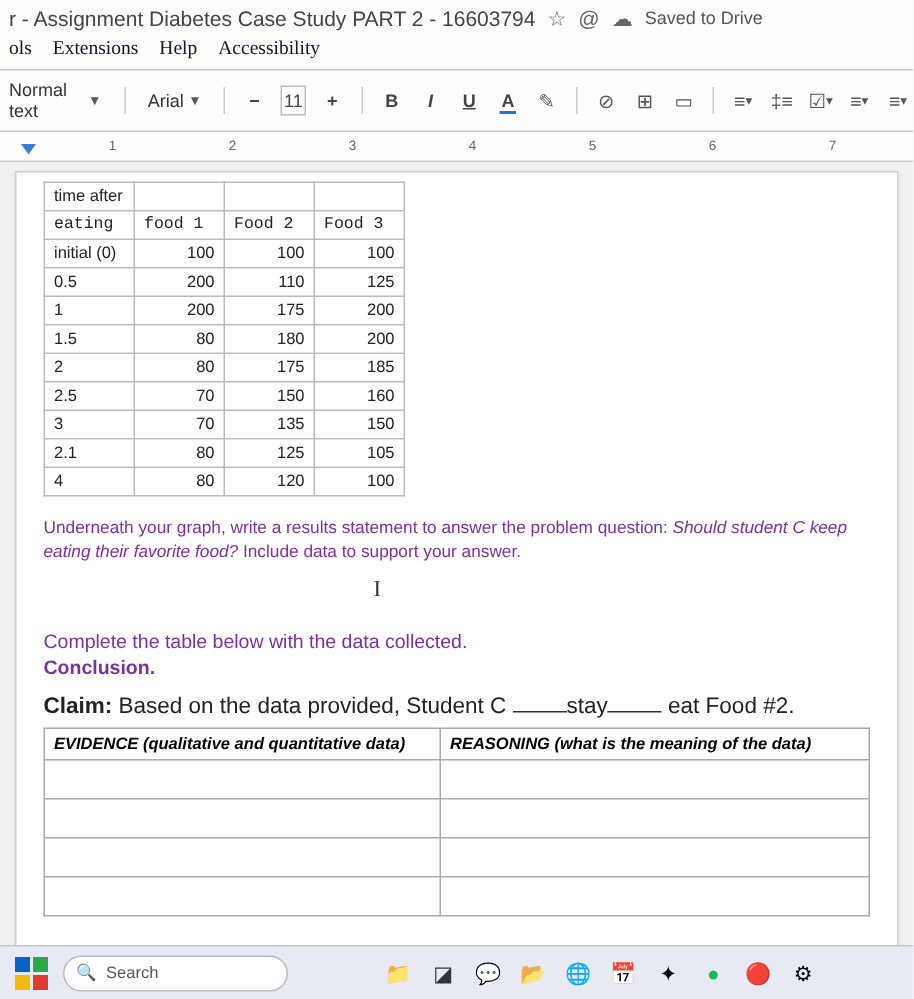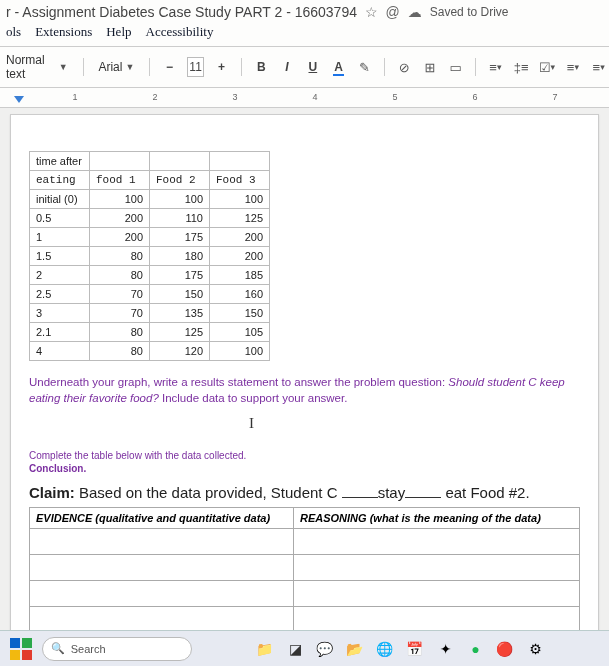--- a/index.html
+++ b/index.html
@@ -17,28 +17,28 @@
   .tb-btn { width: 20px; height: 20px; display: inline-flex; align-items: center; justify-content: center; color: #444; font-weight: bold; font-size: 12px; }
   .tb-btn.box { border: 1px solid #bbb; background: #fff; font-weight: normal; }
   .tb-btn.u { text-decoration: underline; }
   .tb-icon { width: 20px; height: 20px; display: inline-flex; align-items: center; justify-content: center; color: #555; font-size: 13px; }
   .fontA { position: relative; }
   .fontA::after { content:""; position:absolute; bottom:1px; left:3px; right:3px; height:2px; background:#1a73e8; }
   .ruler { height: 20px; background: #fdfdfc; border-bottom: 1px solid #ccc; position: relative; font-size: 9px; color: #666; }
   .ruler .n { position: absolute; top: 4px; transform: translateX(-50%); }
   .ruler .tri { position:absolute; top:8px; left:14px; width:0; height:0; border-left:5px solid transparent; border-right:5px solid transparent; border-top:7px solid #3a7fd5; }
   .page { background: #fff; margin: 6px 10px 0 10px; border: 1px solid #ccc; padding: 6px 18px 12px 18px; height: 552px; overflow: hidden; box-shadow: 0 1px 2px rgba(0,0,0,.1); }
-  table.data { border-collapse: collapse; font-size: 11px; color: #222; margin-bottom: 14px; margin-top: 30px; }
+  table.data { border-collapse: collapse; font-size: 11px; color: #222; margin-bottom: 14px; }
   table.data td, table.data th { border: 1px solid #bbb; padding: 3px 6px; text-align: right; min-width: 60px; height: 18px; }
   table.data td.lab, table.data th { text-align: left; font-weight: normal; }
   .hdr-top td { border-bottom: none; }
   .hdr-bot td { border-top: none; font-family: Liberation Mono, monospace; }
   .para { font-size: 11.5px; color: #7b2fa0; line-height: 1.35; margin: 8px 0; }
   .para .italic { font-style: italic; }
-  .inst { font-size: 10px; color: #7b2fa0; margin-top: 18px; }
+  .inst { font-size: 13px; color: #7b2fa0; margin-top: 18px; }
   .cursor { display:inline-block; color:#333; font-family: serif; font-size:15px; margin-left: 220px; }
   .claim { font-size: 15px; color: #222; margin: 10px 0 6px 0; }
   .claim .blank { display:inline-block; border-bottom:1px solid #333; min-width:36px; }
   table.ev { border-collapse: collapse; width: 100%; font-size: 11px; }
   table.ev th { border: 1px solid #aaa; padding: 4px 6px; text-align: left; font-weight: bold; font-style: italic; }
   table.ev td { border: 1px solid #aaa; height: 26px; }
   table.ev td:first-child { width: 48%; }
   .taskbar { position:absolute; bottom:0; left:0; right:0; height:36px; background:#e7eaf2; border-top:1px solid #bcc; display:flex; align-items:center; gap:10px; padding:0 10px; }
   .win { width:22px; height:22px; display:grid; grid-template-columns:1fr 1fr; grid-template-rows:1fr 1fr; gap:2px; }
   .win span:nth-child(1){background:#0a63c9}.win span:nth-child(2){background:#2aa84a}.win span:nth-child(3){background:#f2b90f}.win span:nth-child(4){background:#e23b2e}

